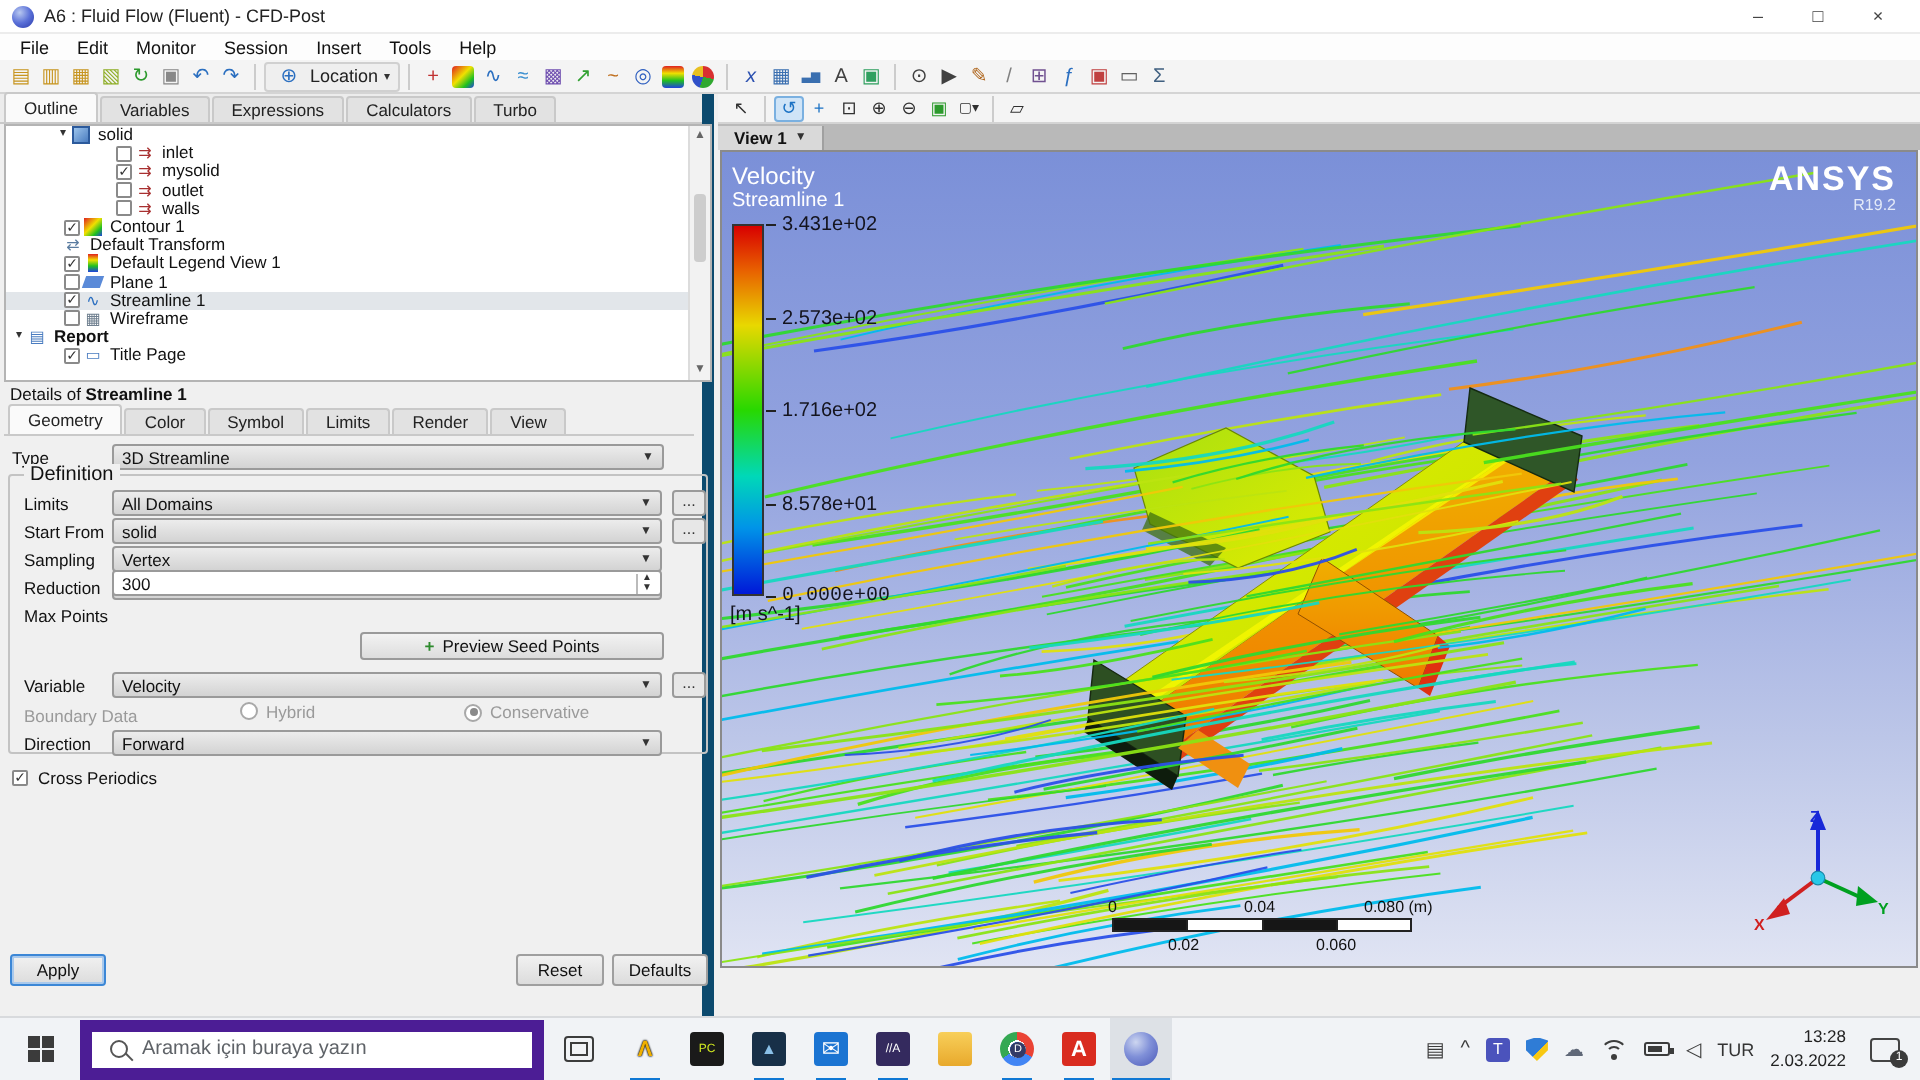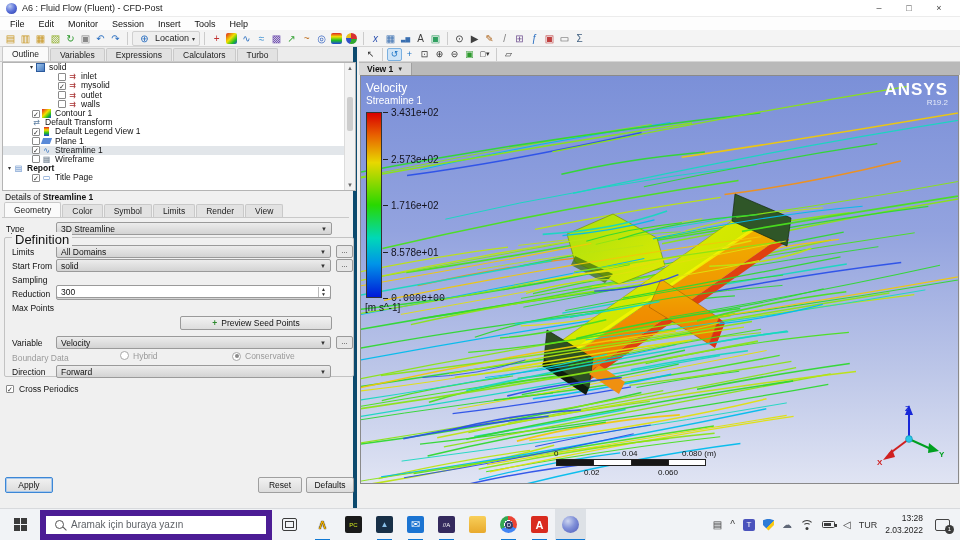--- a/index.html
+++ b/index.html
@@ -17,21 +17,21 @@
 .menubar{position:absolute;top:17px;left:0;right:0;height:13px;background:#fdfdfd;display:flex;align-items:center;padding-left:3px}
 .menu-item{font-size:9px;color:#111;padding:0 7px}
 
 .toolbar{position:absolute;top:30px;left:0;right:0;height:17px;background:#f4f4f4;border-bottom:1px solid #d4d4d4;display:flex;align-items:center;padding-left:3px}
 .ticon{width:15px;height:15px;display:inline-flex;align-items:center;justify-content:center;font-size:10px;border-radius:2px;flex:0 0 auto}
 .bgicon{width:11px;height:11px;margin:2px}
 .tsep{width:1px;height:13px;background:#cccccc;margin:0 4px;flex:0 0 auto}
 .loc-btn{display:inline-flex;align-items:center;gap:3px;font-size:9px;color:#222;padding:0 4px;border:1px solid #d0d0d0;border-radius:2px;background:#efefef;height:15px}
 .caret{font-size:6px;color:#333}
 
-.leftpane{position:absolute;top:47px;left:0;width:357px;bottom:0;background:#f0f0f0;border-right:4px solid #0c4a6e}
+.leftpane{position:absolute;top:47px;left:0;width:357px;bottom:0;background:#f0f0f0;border-right:6px solid #0c4a6e}
 .tabrow{position:absolute;top:0;left:0;right:0;height:15px;display:flex;align-items:flex-end;background:#ececec;border-bottom:1px solid #c9c9c9;padding-left:2px}
 .tab{font-size:8.5px;color:#222;padding:0 9px;border:1px solid #c9c9c9;border-bottom:none;background:#e2e2e2;margin-right:1px;border-radius:2px 2px 0 0;height:13px;display:flex;align-items:center;white-space:nowrap}
 .tab.active{background:#fafafa;height:15px;position:relative;z-index:2}
 .tree{position:absolute;top:15px;left:2px;width:354px;height:129px;background:#fff;border:1px solid #b4b4b4;overflow:hidden;font-size:8.5px}
 .trow{display:flex;align-items:center;height:9.2px;line-height:9px;white-space:nowrap}
 .trow.sel{background:#e2e6ea}
 .texp{width:9px;font-size:6px;color:#333;text-align:center;flex:0 0 auto}
 .cb{width:8px;height:8px;border:1px solid #8a8a8a;background:#fff;font-size:7px;line-height:7px;color:#333;text-align:center;margin-right:2px;border-radius:1px;flex:0 0 auto}
 .ti{width:9px;height:9px;margin-right:3px;display:inline-flex;align-items:center;justify-content:center;font-size:8px;flex:0 0 auto}
 .ti-domain{background:linear-gradient(135deg,#9cc4ec,#4a7cc0);border:1px solid #2c5a9c}
@@ -45,21 +45,21 @@
 .scrollv .thumb{position:absolute;left:2px;right:2px;top:34px;height:34px;background:#cdcdcd;border-radius:2px}
 .dheader{position:absolute;top:145px;left:5px;font-size:8.5px;color:#111}
 .dtabs{position:absolute;top:157px;left:2px;right:4px;height:14px;display:flex;align-items:flex-end;border-bottom:1px solid #c9c9c9;padding-left:2px}
 .flabel{position:absolute;font-size:8.5px;color:#111}
 .dd{position:absolute;height:13px;background:linear-gradient(180deg,#ececec,#d3d3d3);border:1px solid #9a9a9a;border-radius:2px;font-size:8.5px;display:flex;align-items:center;padding:0 4px;color:#111;white-space:nowrap;overflow:hidden}
 .dd .arr{margin-left:auto;font-size:6px;color:#333;padding-left:4px}
 .dd.spin{background:#fff}
 .spincol{margin-left:auto;display:flex;flex-direction:column;font-size:5px;line-height:5px;color:#333;border-left:1px solid #bbb;padding-left:2px}
 .morebtn{position:absolute;width:17px;height:13px;background:#e7e7e7;border:1px solid #9a9a9a;border-radius:2px;font-size:8px;text-align:center;line-height:9px;color:#333}
 .fieldset{position:absolute;left:4px;top:190px;width:350px;height:140px;border:1px solid #c3c3c3;border-radius:2px}
-.flegend{position:absolute;top:185px;left:12px;background:#f0f0f0;padding:0 3px;font-size:13px;color:#111;z-index:2}
+.flegend{position:absolute;top:185px;left:12px;background:#f0f0f0;padding:0 3px;font-size:10px;color:#111;z-index:2}
 .pbtn{position:absolute;left:180px;top:269px;width:152px;height:14px;background:linear-gradient(180deg,#f2f2f2,#dddddd);border:1px solid #9a9a9a;border-radius:2px;font-size:8.5px;display:flex;align-items:center;justify-content:center;gap:4px;color:#111}
 .radio{width:9px;height:9px;border:1px solid #a8a8a8;border-radius:50%;background:#fff;display:inline-flex;align-items:center;justify-content:center;margin-right:4px}
 .radio .dot{width:4px;height:4px;border-radius:50%;background:#8a8a8a}
 .gray{color:#9a9a9a}
 .btn{position:absolute;height:16px;background:linear-gradient(180deg,#f1f1f1,#dcdcdc);border:1px solid #9f9f9f;border-radius:2px;font-size:8.5px;color:#111;display:flex;align-items:center;justify-content:center}
 .btn.apply{border:1px solid #3c87d6;box-shadow:inset 0 0 0 1px #a9c9ec}
 
 .rightpane{position:absolute;top:47px;left:359px;right:0;bottom:0;background:#f0f0f0}
 .vtoolbar{position:absolute;top:0;left:0;right:0;height:15px;background:#f4f4f4;border-bottom:1px solid #d4d4d4;display:flex;align-items:center;padding-left:4px}
 .vicon{width:15px;height:13px;display:inline-flex;align-items:center;justify-content:center;font-size:9px;border-radius:2px;color:#333}
@@ -311,20 +311,24 @@
     <div class="morebtn" style="left:336px;top:198px">...</div>
 
     <span class="flabel" style="left:12px;top:214px">Start From</span>
     <div class="dd" style="left:56px;top:212px;width:275px">
         <span>solid</span>
         <span class="arr">▼</span>
       </div>
     <div class="morebtn" style="left:336px;top:212px">...</div>
 
     <span class="flabel" style="left:12px;top:228px">Sampling</span>
+    <div class="dd" style="left:56px;top:226px;width:275px">
+        <span>Vertex</span>
+        <span class="arr">▼</span>
+      </div>
 
     <span class="flabel" style="left:12px;top:242px">Reduction</span>
     <div class="dd" style="left:56px;top:240px;width:275px">
         <span>Max Number of Points</span>
         <span class="arr">▼</span>
       </div>
 
     <span class="flabel" style="left:12px;top:256px">Max Points</span>
     <div class="dd spin" style="left:56px;top:238px;width:275px">
         <span>300</span>

